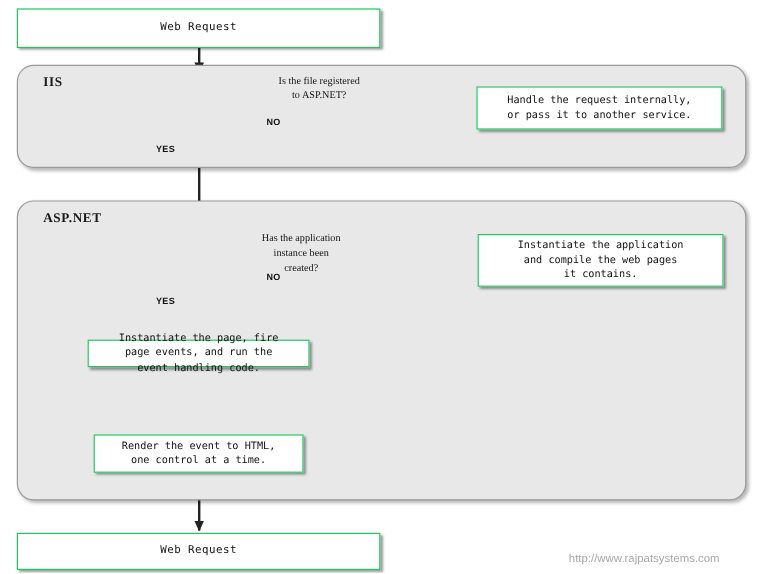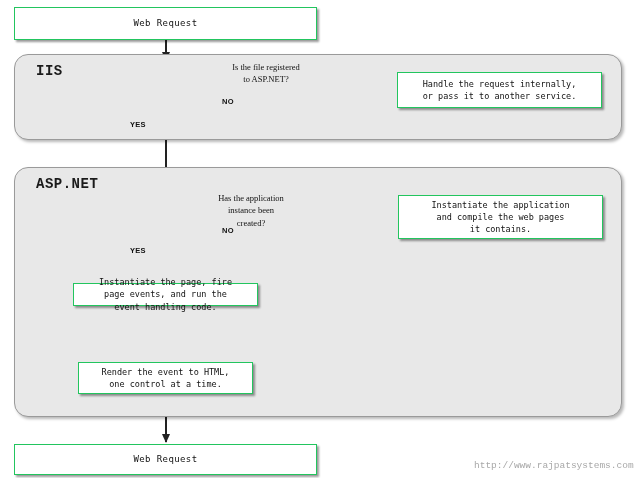--- a/index.html
+++ b/index.html
@@ -29,22 +29,22 @@
   .panel {
     position: absolute;
     background: #e8e8e8;
     border: 1px solid #9a9a9a;
     border-radius: 14px;
     box-shadow: 2px 2px 3px rgba(0,0,0,0.28);
     box-sizing: border-box;
   }
   .panel-label {
     position: absolute;
-    font-family: Liberation Mono, monospace;
-    font-size: 14px;
+    font-family: Liberation Serif, serif;
+    font-size: 11px;
     font-weight: bold;
     color: #1a1a1a;
     letter-spacing: 0.5px;
     white-space: nowrap;
   }
   
   .box {
     position: absolute;
     background: #ffffff;
     border: 1px solid #22c55e;
@@ -79,21 +79,21 @@
     position: absolute;
     font-family: Liberation Sans, sans-serif;
     font-size: 7.5px;
     font-weight: bold;
     color: #111111;
     letter-spacing: 0.3px;
   }
   
   .watermark {
     position: absolute;
-    font-family: Liberation Mono, monospace;
+    font-family: Liberation Sans, sans-serif;
     font-size: 9.5px;
     color: #a8a8a8;
     white-space: nowrap;
   }
 </style>
 </head>
 <body>
 
 <div id="canvas">
 

